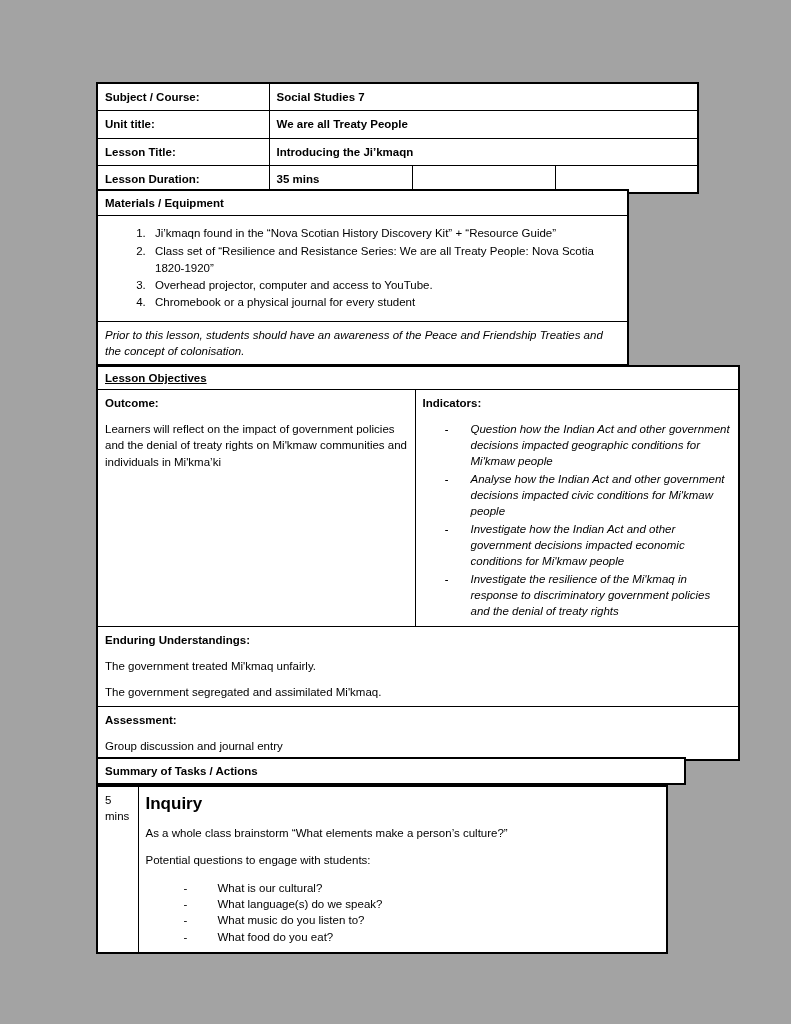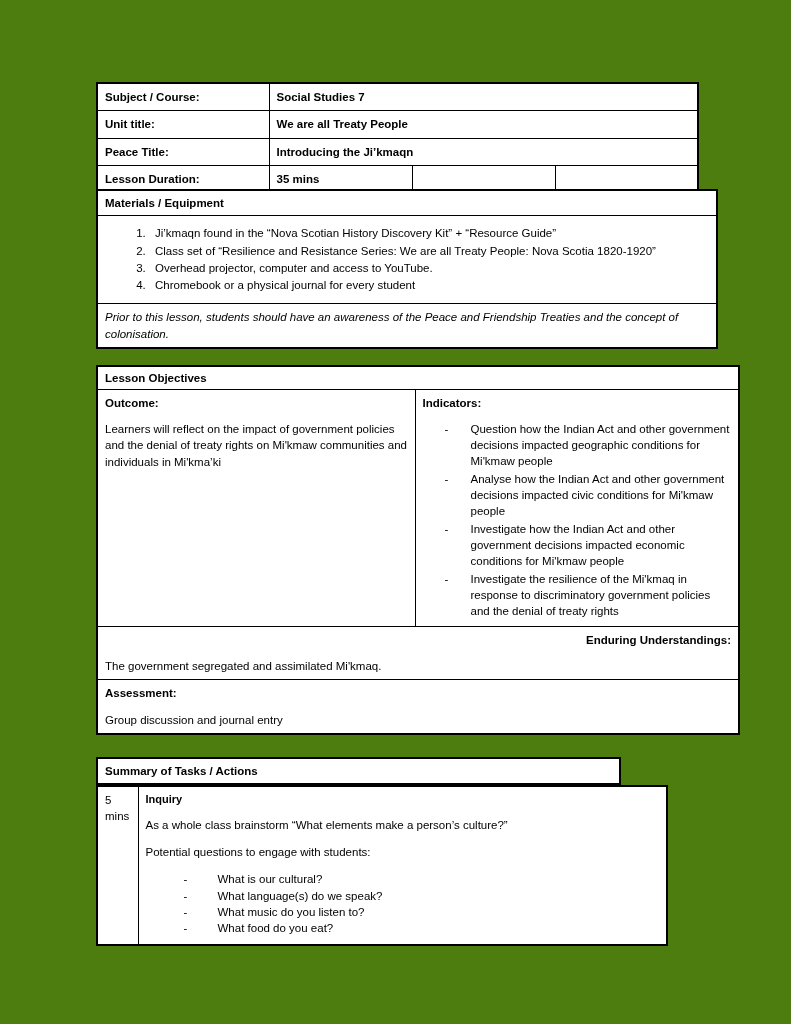--- a/index.html
+++ b/index.html
@@ -13,21 +13,21 @@
     font-family: "Liberation Sans", sans-serif;
     color: #000000;
     position: relative;
     overflow: hidden;
   }
   .page {
     position: absolute;
     left: 0; top: 0;
     width: 791px;
     height: 1024px;
-    background: #4d7c0f;
+    background: #a3a3a3;
   }
 
   
   .tbl {
     position: absolute;
     border-collapse: collapse;
     table-layout: fixed;
     background: #ffffff;
   }
   .tbl td {
@@ -44,21 +44,21 @@
 
   .b { font-weight: bold; }
 
   
   #header-table { left: 96px; top: 82px; width: 601px; }
   #header-table td { height: 16px; }
   .hdr-label { font-weight: bold; font-size: 11.5px; }
   .hdr-value { font-weight: bold; font-size: 11.5px; }
 
   
-  #materials-table { left: 96px; top: 189px; width: 622px; }
+  #materials-table { left: 96px; top: 189px; width: 533px; }
   #materials-table .sect-title {
     font-weight: bold;
     font-size: 11.5px;
     padding-top: 4px;
     padding-bottom: 4px;
   }
   ol.mat-list {
     margin: 4px 0 4px 0;
     padding-left: 44px;
     font-size: 11.5px;
@@ -67,64 +67,66 @@
   ol.mat-list li { padding-left: 6px; margin: 0; }
   .note-cell { font-style: italic; font-size: 11.5px; line-height: 1.45; padding-top: 8px; padding-bottom: 10px; }
 
   
   #objectives-table { left: 96px; top: 365px; width: 642px; }
   #objectives-table .sect-title {
     font-weight: bold;
     font-size: 11.5px;
     padding-top: 3px;
     padding-bottom: 3px;
+    text-decoration: underline;
   }
   .col-head { font-weight: bold; font-size: 11.5px; margin-bottom: 9px; display: block; }
   .outcome-cell { width: 318px; height: 200px; }
   .outcome-text { font-size: 11.5px; line-height: 1.44; }
   ul.dash-list {
     list-style: none;
     margin: 0;
     padding-left: 22px;
     font-size: 11.5px;
     line-height: 1.42;
+    font-style: italic;
   }
   ul.dash-list li {
     position: relative;
     padding-left: 26px;
     margin: 0 0 1px 0;
   }
   ul.dash-list li:before {
     content: "-";
     position: absolute;
     left: 0;
     top: 0;
   }
   .eu-line { font-size: 11.5px; padding-top: 7px; padding-bottom: 7px; }
   .eu-line-noborder { border-top: none !important; border-bottom: none !important; }
-  .eu-first { border-bottom: none !important; text-align: right; }
-
-  
-  #summary-head-table { left: 96px; top: 757px; width: 525px; }
+  .eu-first { border-bottom: none !important; }
+
+  
+  #summary-head-table { left: 96px; top: 757px; width: 590px; }
   #summary-head-table td {
     font-weight: bold;
     font-size: 11.5px;
     padding-top: 4px;
     padding-bottom: 4px;
   }
   #tasks-table { left: 96px; top: 785px; width: 570px; }
   .time-cell {
     width: 28px;
     font-size: 11.5px;
     line-height: 1.35;
     padding: 6px 6px 6px 7px;
     text-align: left;
   }
   .task-cell { padding: 6px 8px 4px 12px; }
-  .task-title { font-weight: bold; font-size: 11px; display: block; margin-bottom: 9px; }
+  .task-title { font-weight: bold; font-size: 17px; display: block; margin-bottom: 9px; }
   .task-para { font-size: 11.5px; margin-bottom: 11px; }
   ul.task-dash {
     list-style: none;
     margin: 0 0 2px 0;
     padding-left: 38px;
     font-size: 11.5px;
     line-height: 1.42;
   }
   ul.task-dash li {
     position: relative;
@@ -153,21 +155,21 @@
     <tbody>
       <tr>
         <td class="hdr-label outer-top outer-left">Subject / Course:</td>
         <td class="hdr-value outer-top outer-right" colspan="3">Social Studies 7</td>
       </tr>
       <tr>
         <td class="hdr-label outer-left">Unit title:</td>
         <td class="hdr-value outer-right" colspan="3">We are all Treaty People</td>
       </tr>
       <tr>
-        <td class="hdr-label outer-left">Peace Title:</td>
+        <td class="hdr-label outer-left">Lesson Title:</td>
         <td class="hdr-value outer-right" colspan="3">Introducing the Ji’kmaqn</td>
       </tr>
       <tr>
         <td class="hdr-label outer-left outer-bottom">Lesson Duration:</td>
         <td class="hdr-value outer-bottom">35 mins</td>
         <td class="hdr-value outer-bottom"></td>
         <td class="hdr-value outer-bottom outer-right"></td>
       </tr>
     </tbody>
   </table>
@@ -212,20 +214,23 @@
           <ul class="dash-list">
             <li>Question how the Indian Act and other government decisions impacted geographic conditions for Mi'kmaw people</li>
             <li>Analyse how the Indian Act and other government decisions impacted civic conditions for Mi'kmaw people</li>
             <li>Investigate how the Indian Act and other government decisions impacted economic conditions for Mi'kmaw people</li>
             <li>Investigate the resilience of the Mi'kmaq in response to discriminatory government policies and the denial of treaty rights</li>
           </ul>
         </td>
       </tr>
       <tr>
         <td class="eu-line b eu-first outer-left outer-right" colspan="2">Enduring Understandings:</td>
+      </tr>
+      <tr>
+        <td class="eu-line eu-line-noborder outer-left outer-right" colspan="2">The government treated Mi'kmaq unfairly.</td>
       </tr>
       <tr>
         <td class="eu-line outer-left outer-right" style="border-top:none;" colspan="2">The government segregated and assimilated Mi'kmaq.</td>
       </tr>
       <tr>
         <td class="eu-line b outer-left outer-right" style="border-bottom:none;" colspan="2">Assessment:</td>
       </tr>
       <tr>
         <td class="eu-line outer-left outer-right outer-bottom" style="border-top:none;" colspan="2">Group discussion and journal entry</td>
       </tr>

